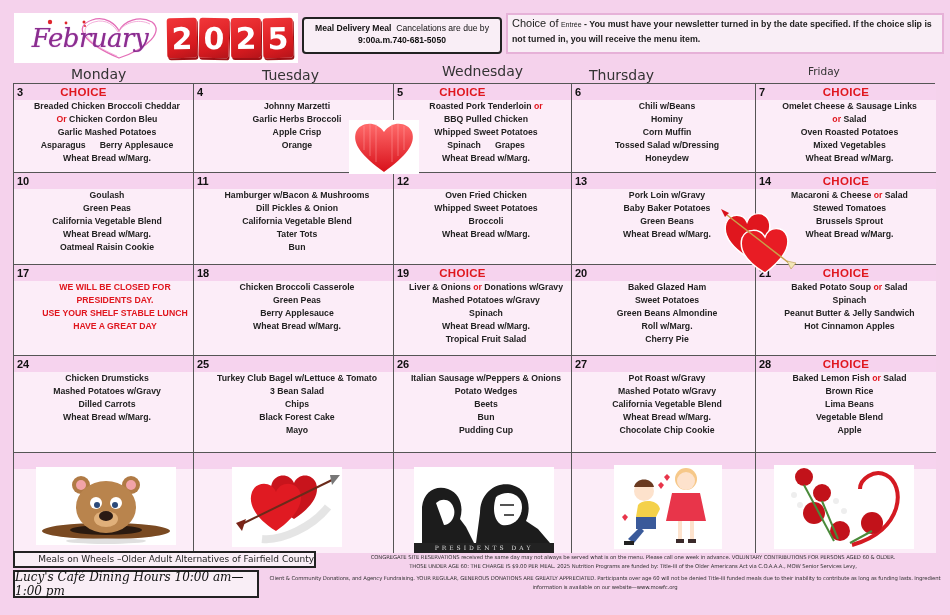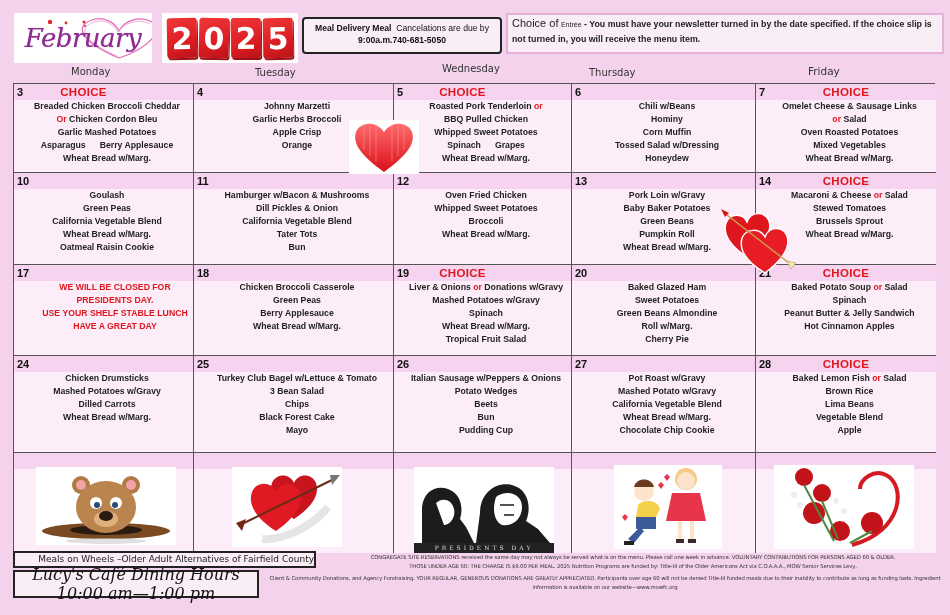--- a/index.html
+++ b/index.html
@@ -7,21 +7,21 @@
   body {
     background: #f5d2ec;
     font-family: "Liberation Sans", sans-serif;
     position: relative;
     color: #222;
   }
   .abs { position: absolute; }
 
   
   .feb-logo {
-    left: 14px; top: 13px; width: 138px; height: 50px;
+    left: 14px; top: 13px; width: 152px; height: 50px;
     background: #fff;
     display: flex; align-items: center; justify-content: center;
     overflow: hidden;
     text-align: right;
   }
   .feb-logo svg { position: absolute; left: 0; top: 0; }
   .feb-text {
     position: relative;
     font-family: "DejaVu Serif", serif;
     font-style: italic;
@@ -69,21 +69,21 @@
     font-size: 8.8px;
     font-weight: bold;
     line-height: 15px;
     padding: 1px 4px;
     color: #222;
   }
   .choice-box .lead { font-size: 11px; font-weight: normal; font-family: "Liberation Sans", sans-serif; }
   .choice-box .lead-small { font-size: 7px; font-weight: normal; }
 
   .dayname {
-    font-size: 10px; color: #333; top: 66px;
+    font-size: 14px; color: #333; top: 66px;
     font-family: "DejaVu Sans", sans-serif;
   }
 
   
   .grid {
     left: 13px; top: 83px; width: 922px; height: 469px;
     border: 1px solid #555;
     display: grid;
     grid-template-columns: 180px 200px 178px 184px 180px;
     grid-template-rows: 89px 92px 91px 97px 100px;
@@ -150,24 +150,23 @@
     line-height: 13px;
     color: #222;
     font-family: "DejaVu Sans", sans-serif;
   }
   .cafe-box {
     left: 13px; top: 570px; width: 246px; height: 28px;
     background: #f9eef6;
     border: 2px solid #222;
     font-family: "DejaVu Serif", serif;
     font-style: italic;
-    font-size: 16px;
+    font-size: 12px;
     display: flex; align-items: center; justify-content: center;
     color: #111;
-    text-align: center;
   }
   .fine-print {
     left: 318px; top: 553px; width: 630px;
     font-size: 5.3px;
     line-height: 8.5px;
     text-align: center;
     color: #333;
     font-family: "DejaVu Sans", sans-serif;
     letter-spacing: -0.1px;
   }
@@ -200,21 +199,21 @@
   <span>Cancelations are due by</span><br>
   <b>9:00a.m.740-681-5050</b>
 </div>
 
 <div class="abs choice-box">
   <span class="lead">Choice of</span>
   <span class="lead-small">Entrée</span><span> - You must have your newsletter turned in by the date specified. If the choice slip is not turned in, you will receive the menu item.</span>
 </div>
 
 <div class="abs dayname" style="left:71px;top:66px">Monday</div>
-<div class="abs dayname" style="left:255px;top:67px">Tuesday</div>
+<div class="abs dayname" style="left:262px;top:67px">Tuesday</div>
 <div class="abs dayname" style="left:442px;top:63px">Wednesday</div>
 <div class="abs dayname" style="left:589px;top:67px">Thursday</div>
 <div class="abs dayname" style="left:808px;top:65px;font-size:10.5px">Friday</div>
 
 <div class="abs grid" id="calendar-grid">
     <div class="cell">
       <div class="cell-head">
         <span class="cell-num">3</span>
         <span class="cell-choice offset-left">CHOICE</span>
       </div>
@@ -311,21 +310,20 @@
       </div>
     </div>
     <div class="cell">
       <div class="cell-head">
         <span class="cell-num">13</span>
       </div>
       <div class="menu">
         <div><span>Pork Loin w/Gravy</span></div>
         <div><span>Baby Baker Potatoes</span></div>
         <div><span>Green Beans</span></div>
-        <div><span>Pumpkin Roll</span></div>
         <div><span>Wheat Bread w/Marg.</span></div>
       </div>
     </div>
     <div class="cell">
       <div class="cell-head">
         <span class="cell-num">14</span>
         <span class="cell-choice">CHOICE</span>
       </div>
       <div class="menu">
         <div><span>Macaroni &amp; Cheese </span><span class="or">or</span><span> Salad</span></div>

